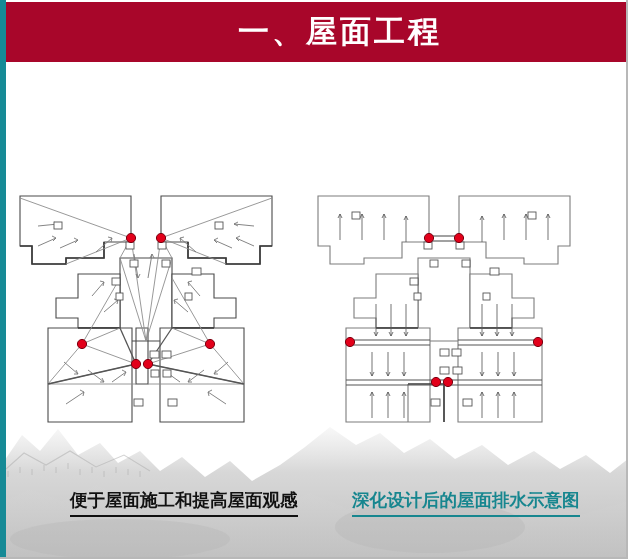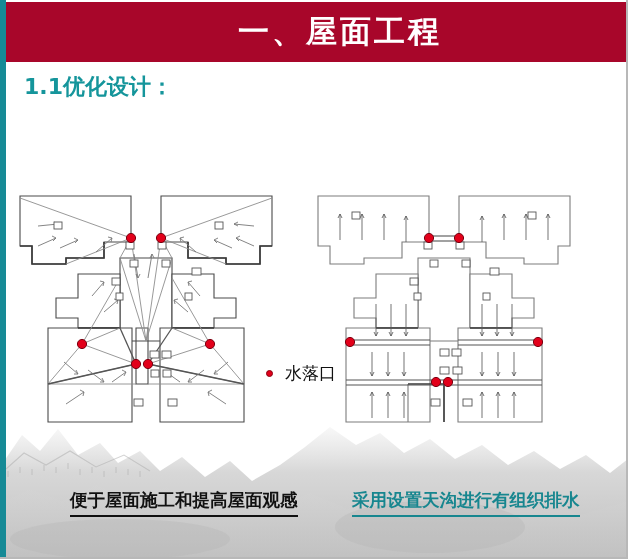--- a/index.html
+++ b/index.html
@@ -158,21 +158,20 @@
       <ellipse cx="120" cy="132" rx="110" ry="20"></ellipse>
     </g>
   </svg>
 
   <div id="accent-bar"></div>
 
   <div id="header">
     <div id="header-title">一、屋面工程</div>
   </div>
 
-  <div id="section-heading">1.1优化设计：</div>
 
 
   <div id="drawing-area">
 
     <svg id="plan-left" class="plan-svg" width="300" height="300" viewBox="0 0 300 300">
       <g stroke="#4a4a4a" stroke-width="1.1" fill="#ffffff">
 
         <path d="M12,10 L123,10 L123,56 L96,56 L96,72 L58,72 L58,78 L24,78
                  L24,60 L12,60 Z"></path>
 
@@ -449,24 +448,18 @@
         <circle cx="147" cy="52" r="4.6" fill="#e2001a" stroke="#7a0010" stroke-width="1"></circle>
         <circle cx="38" cy="156" r="4.6" fill="#e2001a" stroke="#7a0010" stroke-width="1"></circle>
         <circle cx="226" cy="156" r="4.6" fill="#e2001a" stroke="#7a0010" stroke-width="1"></circle>
         <circle cx="124" cy="196" r="4.6" fill="#e2001a" stroke="#7a0010" stroke-width="1"></circle>
         <circle cx="136" cy="196" r="4.6" fill="#e2001a" stroke="#7a0010" stroke-width="1"></circle>
       </g>
     </svg>
   </div>
 
   <div id="legend">
-    <div class="legend-row">
-      <span class="legend-swatch">
-        <span class="dot-mark"></span>
-      </span>
-      <span class="legend-label">水落口</span>
-    </div>
   </div>
 
   <div class="caption" id="caption-left">便于屋面施工和提高屋面观感</div>
-  <div class="caption" id="caption-right">采用设置天沟进行有组织排水</div>
+  <div class="caption" id="caption-right">深化设计后的屋面排水示意图</div>
 
 </div>
 
 </body></html>

